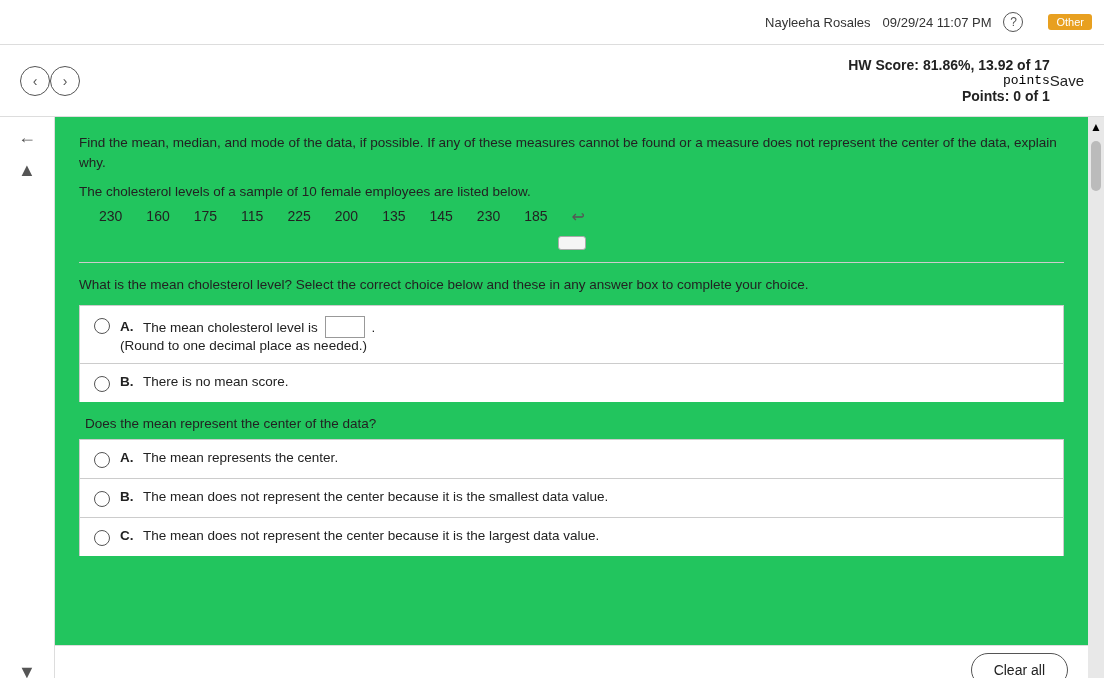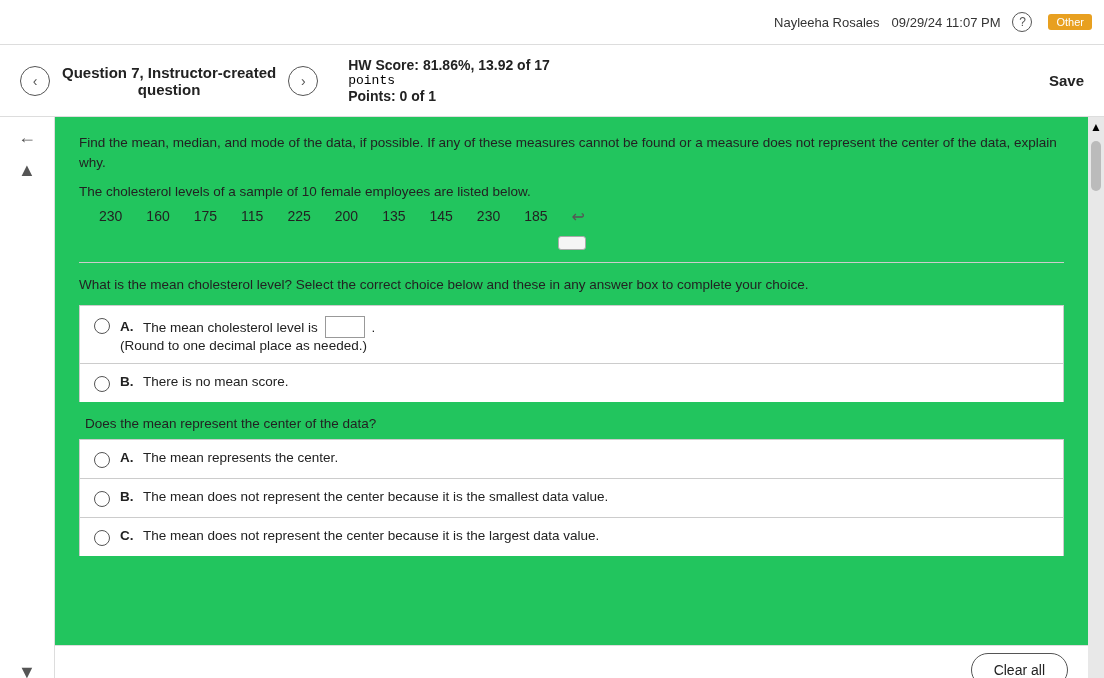--- a/index.html
+++ b/index.html
@@ -73,36 +73,37 @@
       margin: 0 12px;
     }
     .question-title {
       font-size: 15px;
       font-weight: bold;
       color: #222;
     }
     .score-block {
       flex: 1;
       padding-left: 30px;
+      text-align: right;
     }
     .hw-score {
       font-size: 14px;
       font-weight: bold;
       color: #222;
     }
     .points-score {
       font-size: 14px;
       font-weight: bold;
       color: #222;
     }
     .save-btn {
       background: white;
       border: none;
       font-size: 15px;
-      font-weight: bold;
+      font-weight: normal;
       color: #222;
       cursor: pointer;
       margin-left: auto;
     }
 
     
     .left-sidebar {
       width: 55px;
       background: white;
       border-right: 1px solid #ddd;
@@ -303,34 +304,30 @@
 <body>
 
 <div class="top-bar">
   <div class="top-bar-user">
     <span>Nayleeha Rosales</span>
     <span>09/29/24 11:07 PM</span>
     <div class="top-bar-help">
       <span>?</span>
     </div>
   </div>
-  <div class="other-btn" style="margin-left:16px;">
+  <div class="other-btn" style="margin-left:25px;">
     <span>Other</span>
   </div>
 </div>
 
 <div class="question-header">
   <div class="nav-btn">
     <span>‹</span>
   </div>
 
-  <div class="question-title-block">
-    <div class="question-title">Question 7, Instructor-created</div>
-    <div class="question-title">question</div>
-  </div>
 
   <div class="nav-btn">
     <span>›</span>
   </div>
 
   <div class="score-block">
     <div class="hw-score">
       <span>HW Score:</span>
       <span>81.86%, 13.92 of 17</span>
     </div>

